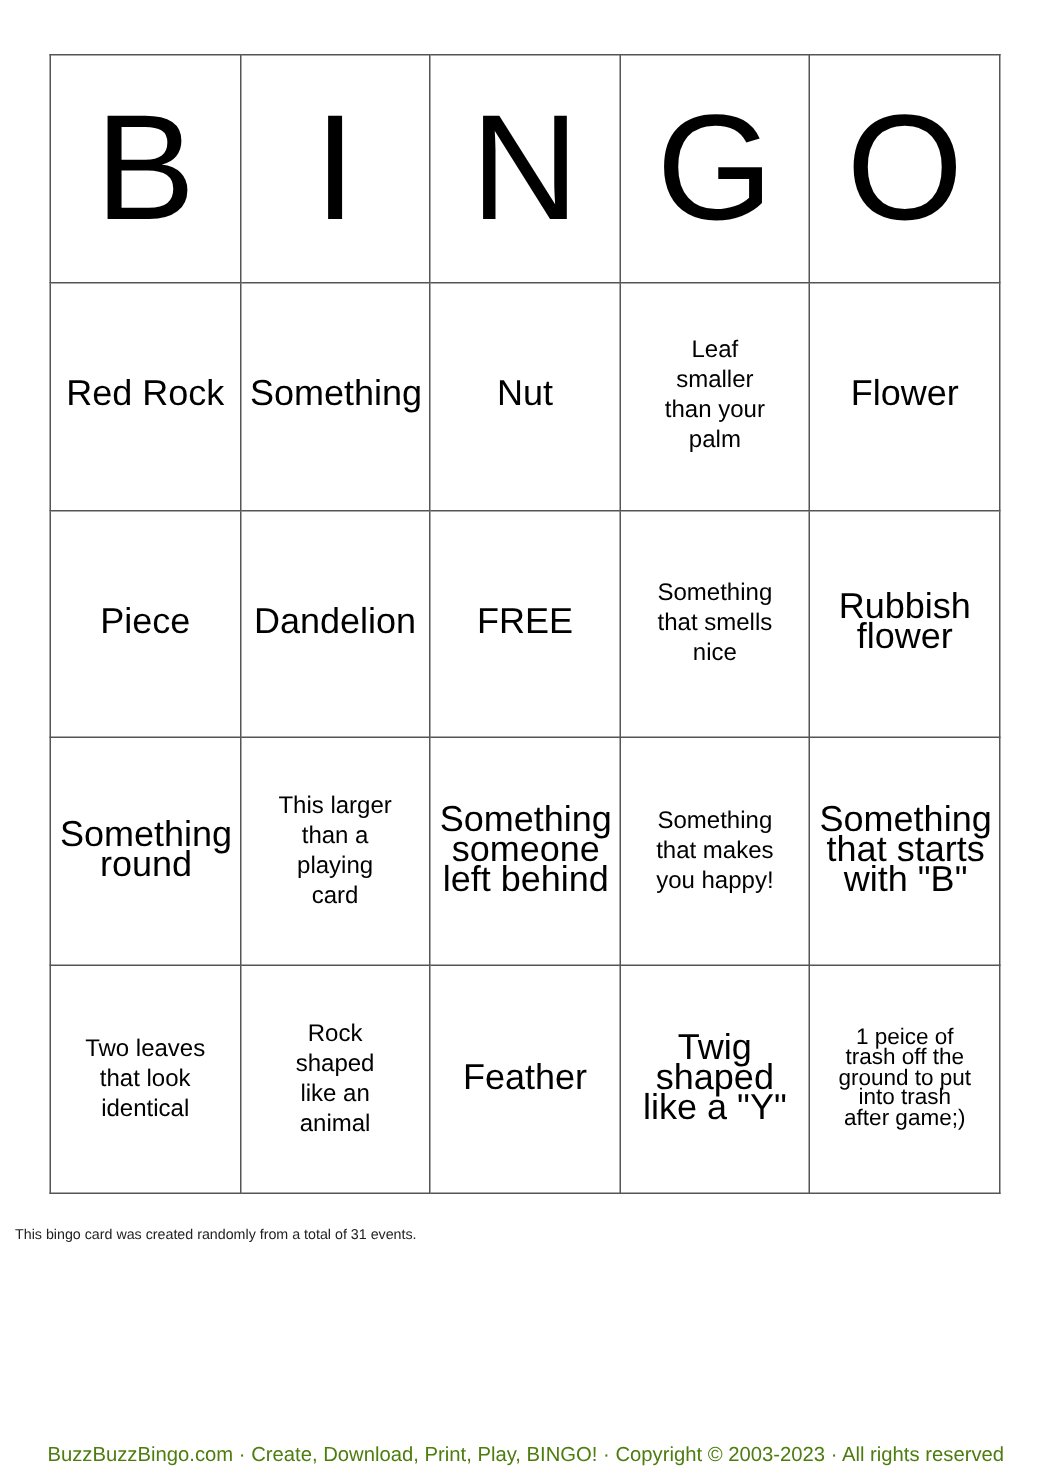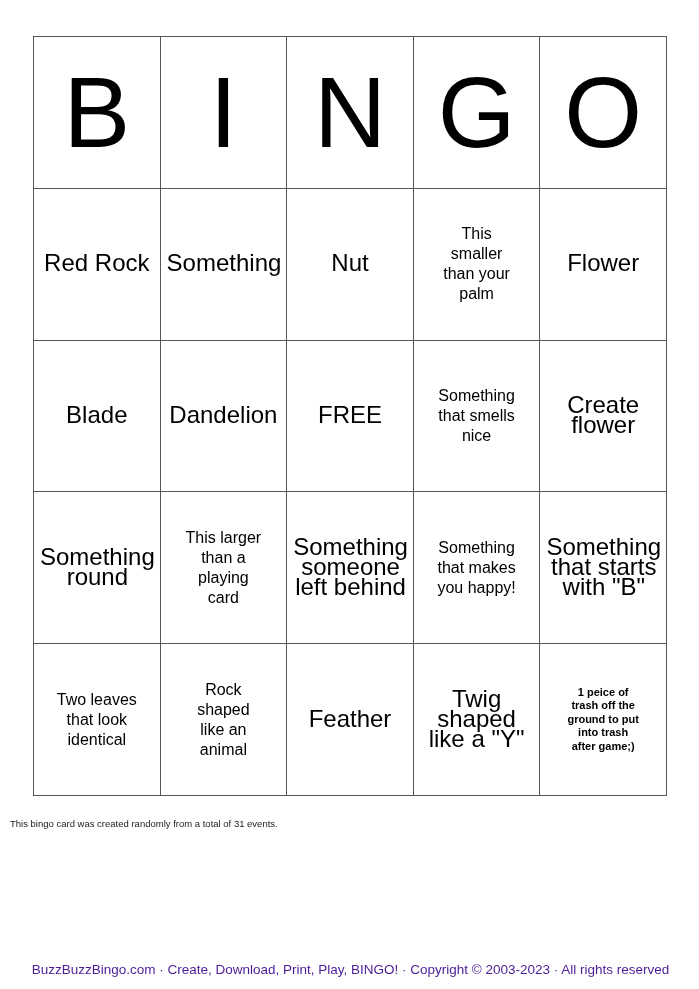--- a/index.html
+++ b/index.html
@@ -39,70 +39,70 @@
       line-height: 1;
       font-weight: normal;
       padding: 0;
     }
     .cell-text {
       display: inline-block;
       white-space: pre-line;
     }
     .sz-lg { font-size: 24px; line-height: 20px; }
     .sz-md { font-size: 16px; line-height: 20px; }
-    .sz-sm { font-size: 11px; line-height: 13.5px; font-weight: bold; }
+    .sz-sm { font-size: 15px; line-height: 13.5px; }
     .note {
       position: absolute;
       left: 10px;
       top: 806px;
       font-size: 9.5px;
       color: #222222;
       margin-top: 12px;
     }
     .footer {
       position: absolute;
       left: 0;
       width: 699px;
       top: 962px;
       text-align: center;
       font-size: 13.5px;
-      color: #4c1d95;
+      color: #4d7c0f;
       padding-left: 1px;
     }
   </style>
 </head>
 <body>
 
 <table class="card">
   <tbody>
     <tr class="header">
       <td>B</td>
       <td>I</td>
       <td>N</td>
       <td>G</td>
       <td>O</td>
     </tr>
     <tr>
       <td><span class="cell-text sz-lg">Red Rock</span></td>
       <td><span class="cell-text sz-lg">Something</span></td>
       <td><span class="cell-text sz-lg">Nut</span></td>
-      <td><span class="cell-text sz-md">This
+      <td><span class="cell-text sz-md">Leaf
 smaller
 than your
 palm</span></td>
       <td><span class="cell-text sz-lg">Flower</span></td>
     </tr>
     <tr>
-      <td><span class="cell-text sz-lg">Blade</span></td>
+      <td><span class="cell-text sz-lg">Piece</span></td>
       <td><span class="cell-text sz-lg">Dandelion</span></td>
       <td><span class="cell-text sz-lg">FREE</span></td>
       <td><span class="cell-text sz-md">Something
 that smells
 nice</span></td>
-      <td><span class="cell-text sz-lg">Create
+      <td><span class="cell-text sz-lg">Rubbish
 flower</span></td>
     </tr>
     <tr>
       <td><span class="cell-text sz-lg">Something
 round</span></td>
       <td><span class="cell-text sz-md">This larger
 than a
 playing
 card</span></td>
       <td><span class="cell-text sz-lg">Something

